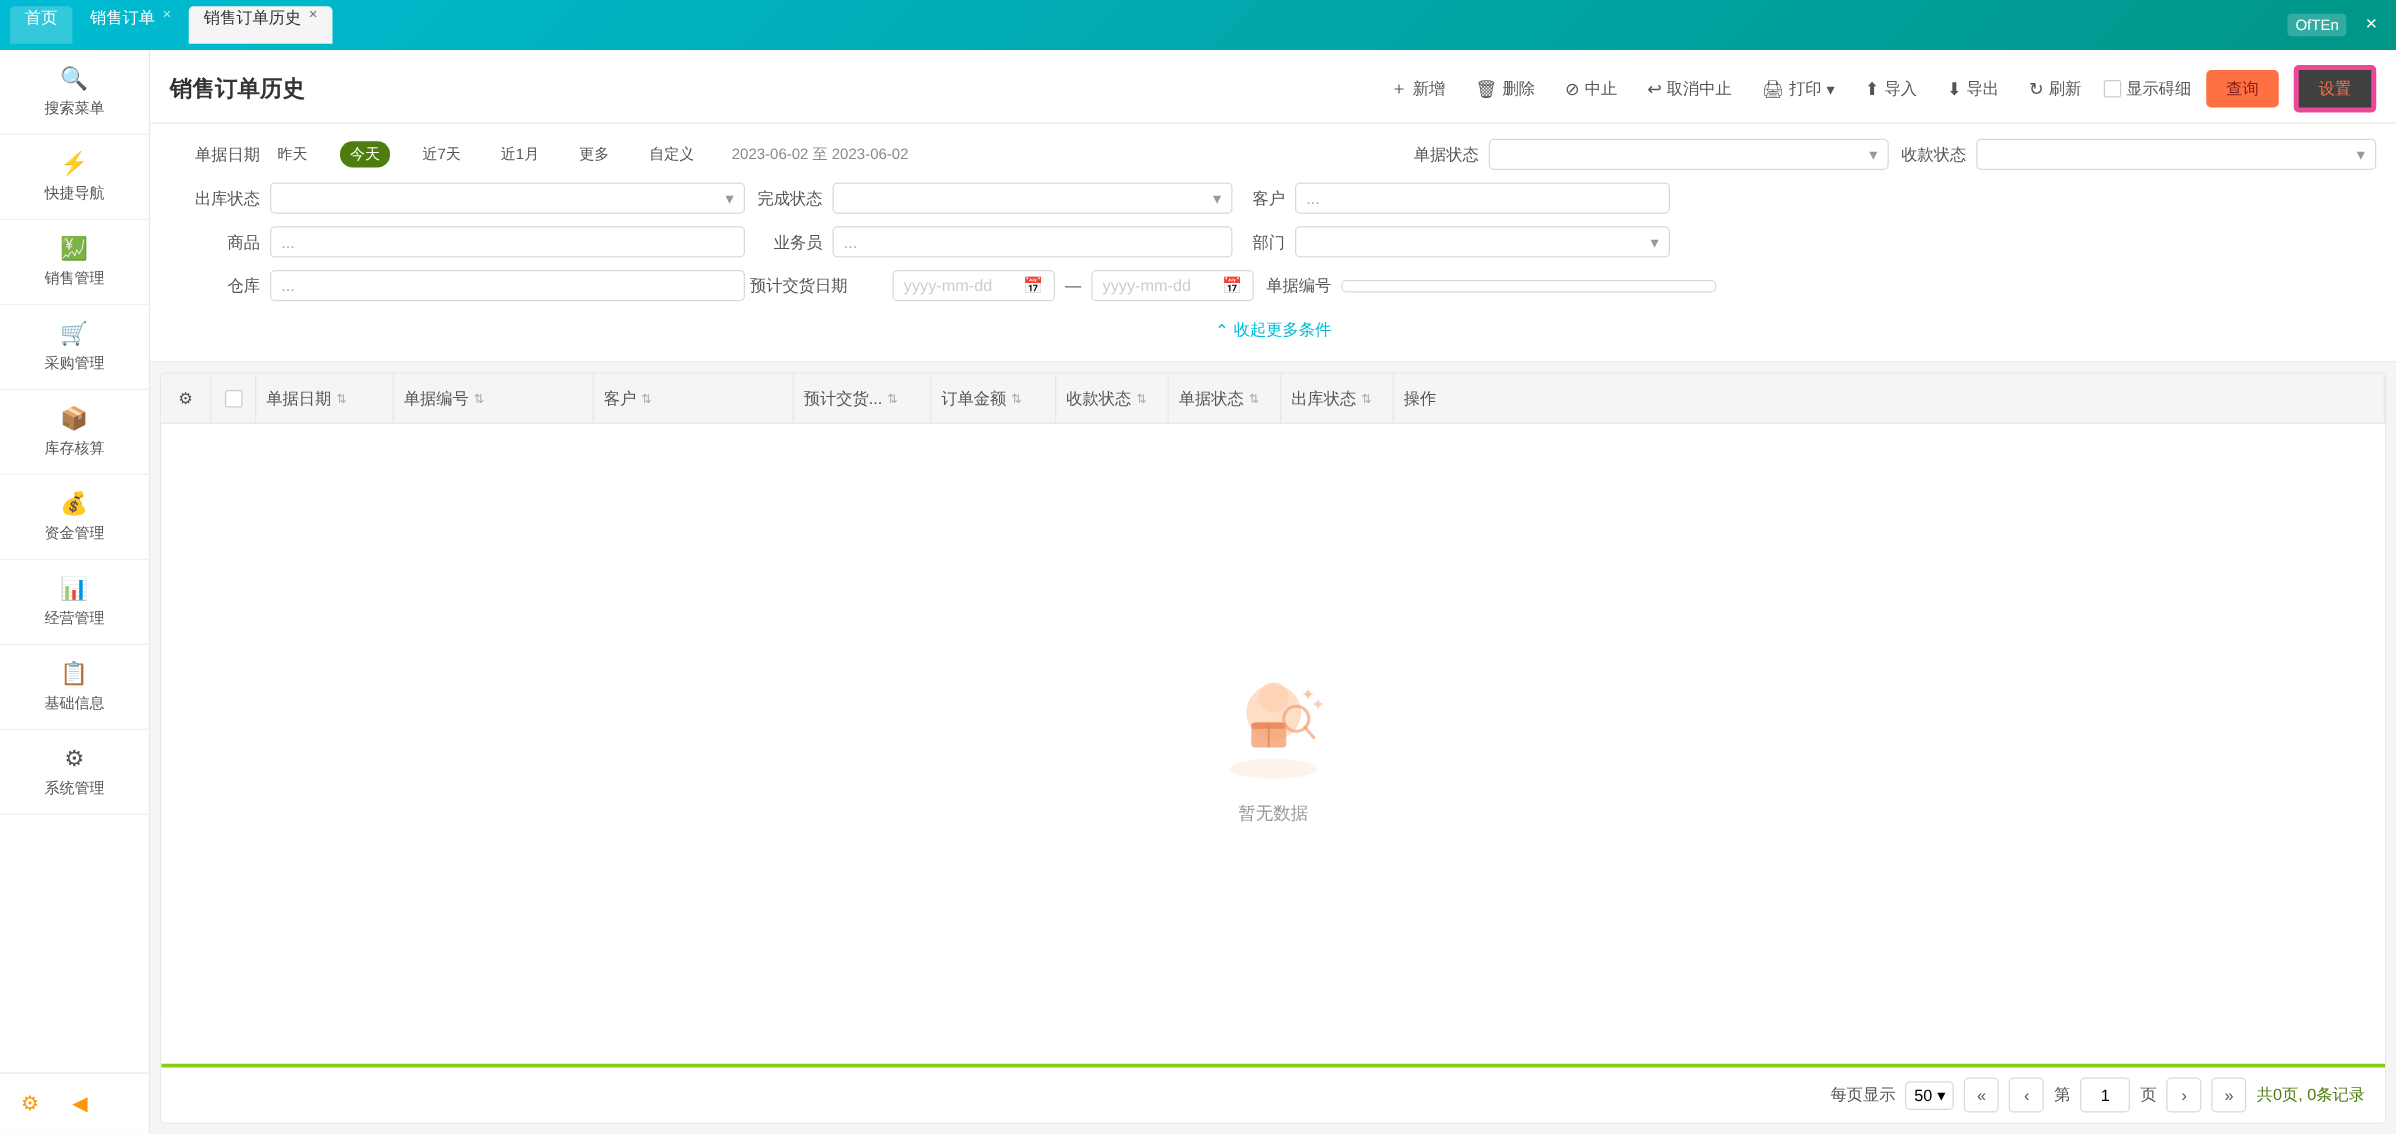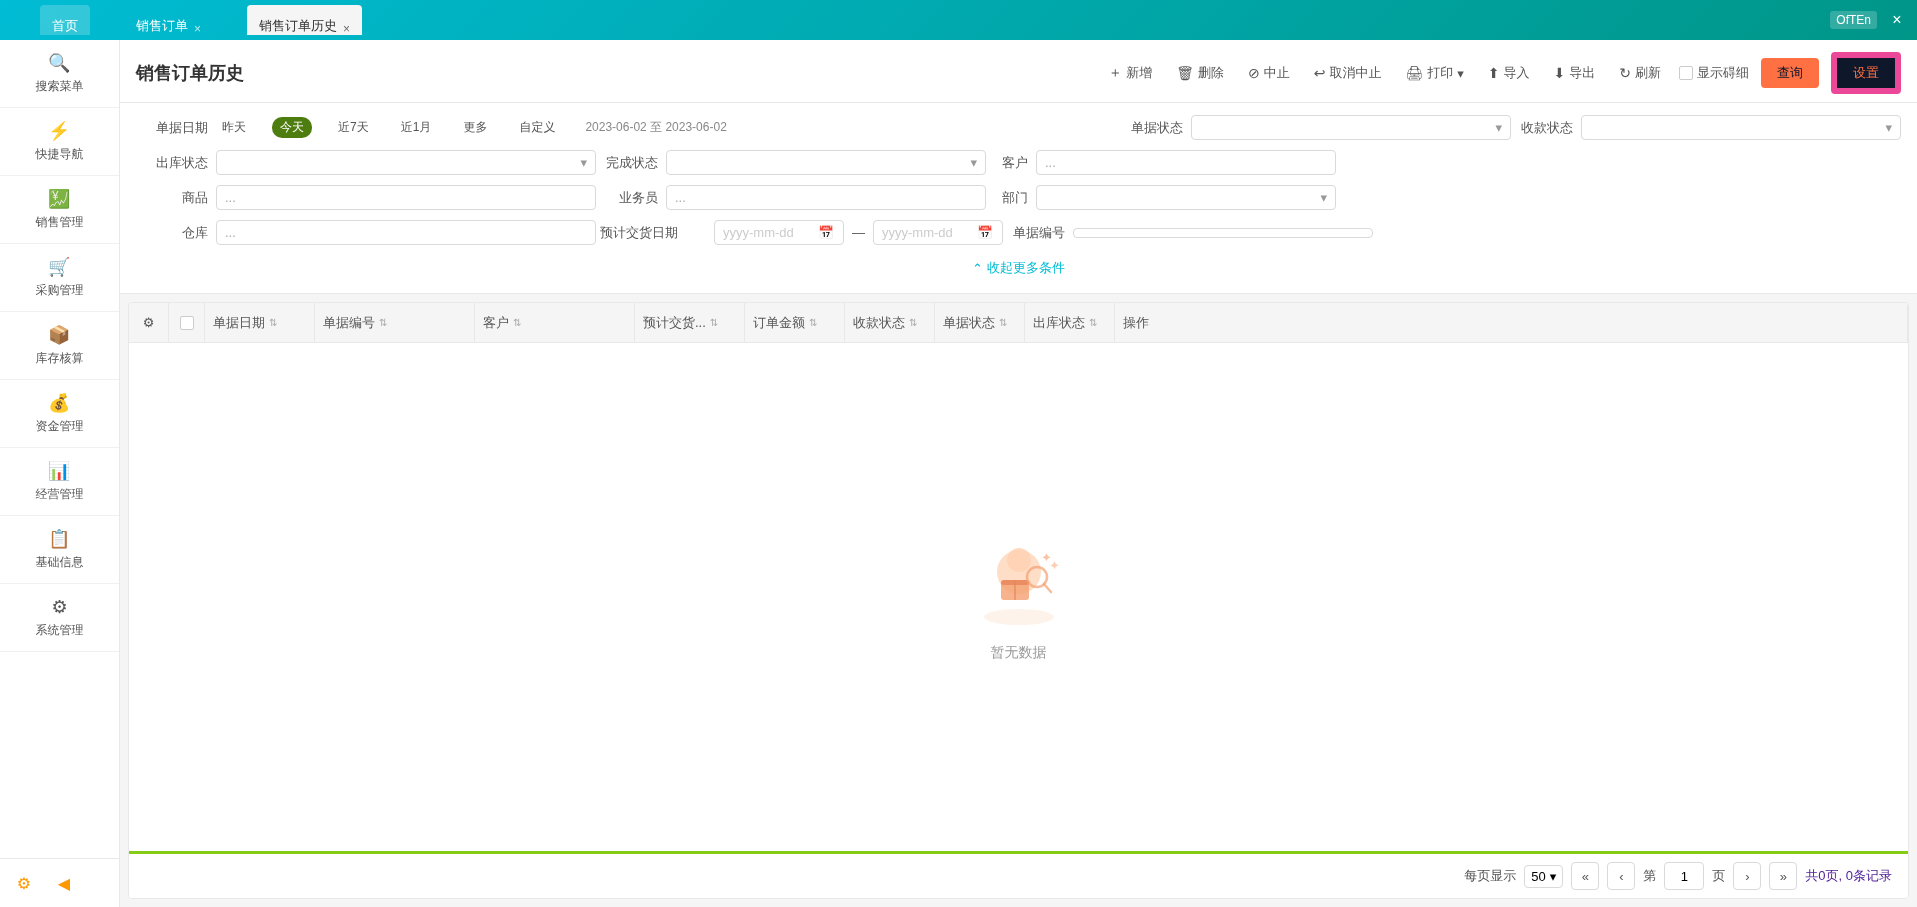--- a/index.html
+++ b/index.html
@@ -18,28 +18,27 @@
     .top-bar-tabs {
       display: flex;
       align-items: center;
       flex: 1;
       gap: 2px;
     }
     .top-tab {
       height: 30px;
       padding: 0 12px;
       display: flex;
-      align-items: flex-end;
+      align-items: flex-start;
       gap: 6px;
       border-radius: 4px 4px 0 0;
       cursor: pointer;
       color: white;
       font-size: 13px;
       white-space: nowrap;
-      margin-left: 32px;
     }
     .top-tab.active {
       background: #f5f5f5;
       color: #333;
     }
     .top-tab.home {
       background: rgba(255,255,255,0.2);
     }
     .tab-close {
       font-size: 12px;
@@ -153,21 +152,21 @@
       gap: 4px;
       color: #555;
       cursor: pointer;
       font-size: 13px;
       padding: 4px 6px;
       border-radius: 3px;
     }
     .toolbar-btn .btn-icon { font-size: 14px; }
     .toolbar-btn-orange {
       background: #ff7043;
-      color: #0f172a;
+      color: #7f1d1d;
       border: none;
       padding: 6px 16px;
       border-radius: 4px;
       cursor: pointer;
       font-size: 13px;
     }
     .display-toggle {
       display: flex;
       align-items: center;
       gap: 4px;
@@ -389,21 +388,21 @@
       color: #555;
     }
     .page-input {
       border: 1px solid #d9d9d9;
       border-radius: 4px;
       width: 40px;
       height: 28px;
       text-align: center;
       background: white;
     }
-    .page-info { color: #4c1d95; }
+    .page-info { color: #4d7c0f; }
   </style>
 </head>
 <body>
 
 <div class="top-bar">
   <div class="top-bar-tabs">
     <div class="top-tab home">
       <span>首页</span>
     </div>
     <div class="top-tab">
@@ -502,21 +501,21 @@
         </div>
         <div class="toolbar-btn">
           <span class="btn-icon">↻</span>
           <span>刷新</span>
         </div>
         <div class="display-toggle">
           <span class="checkbox-small"></span>
           <span>显示碍细</span>
         </div>
         <button class="toolbar-btn-orange">查询</button>
-        <button class="toolbar-btn-orange" style="background:#0f172a;color:#ff7043;border:6px solid #ec4899;">设置</button>
+        <button class="toolbar-btn-orange" style="background:#404040;color:#ff7043;border:4px solid #ec4899;">设置</button>
       </div>
     </div>
 
     <div class="filter-area">
 
       <div class="filter-row">
         <span class="filter-label">单据日期</span>
         <div class="filter-value">
           <div class="date-filter">
             <span class="date-btn">昨天</span>

